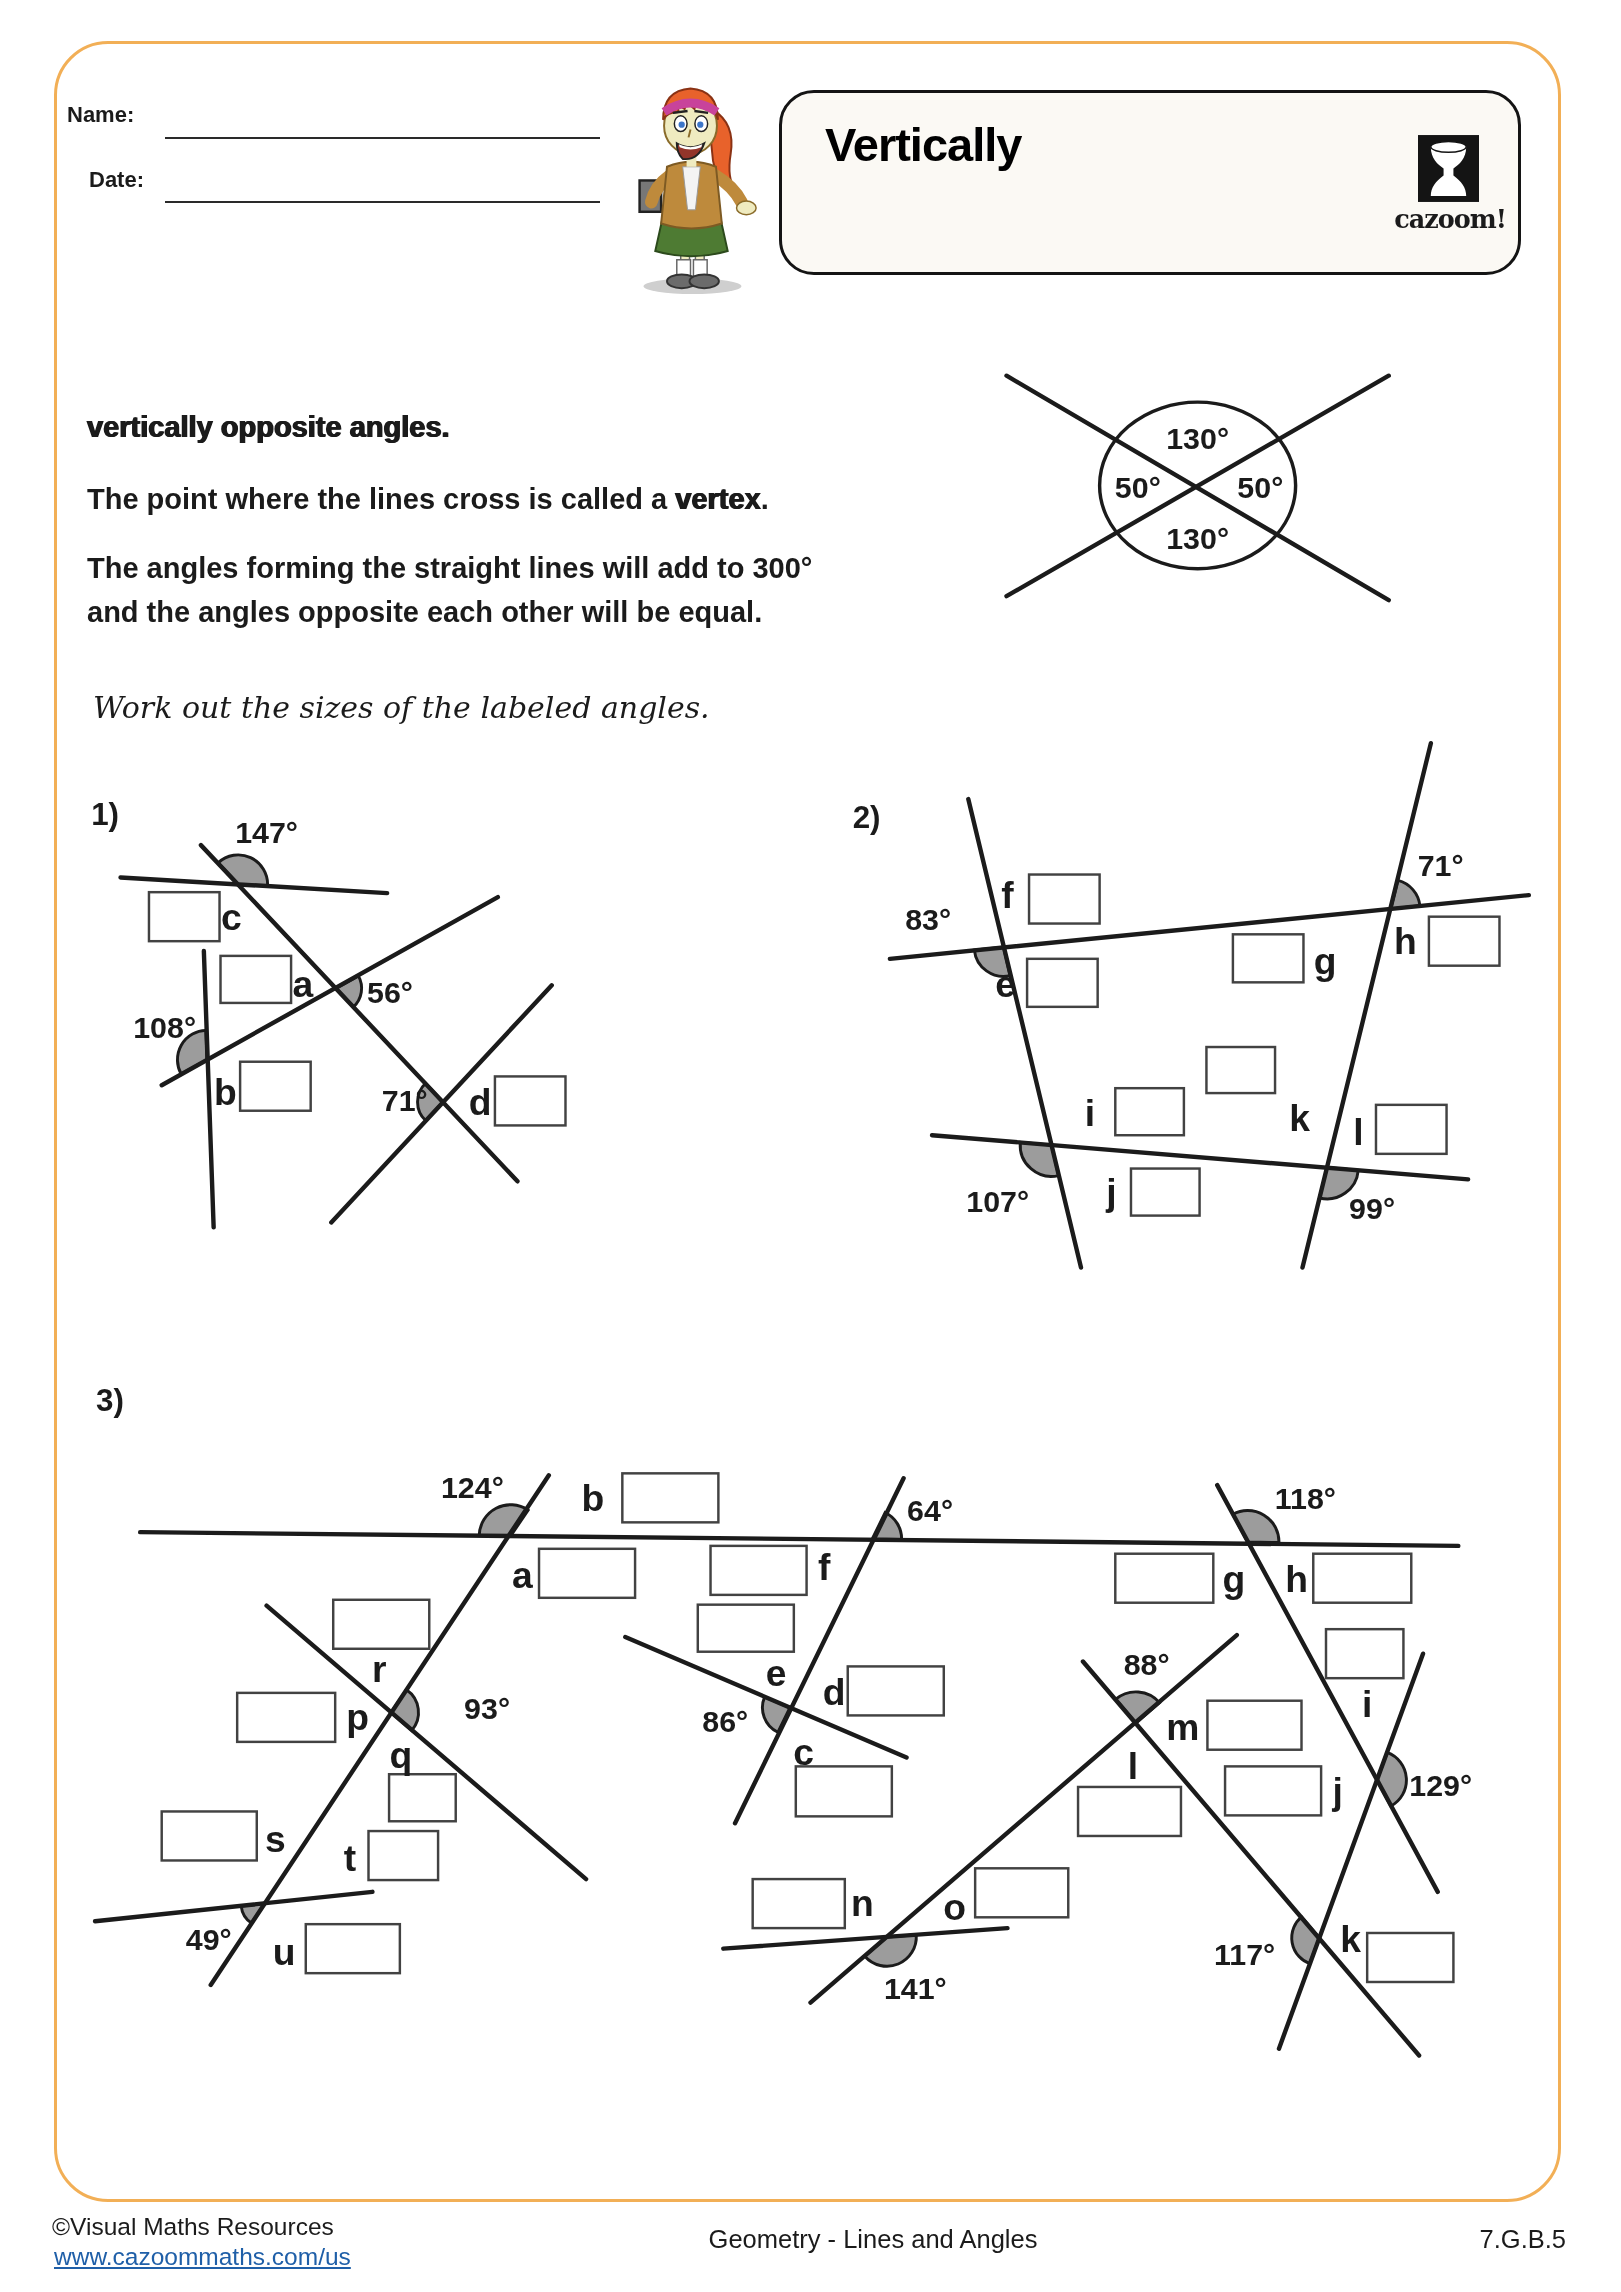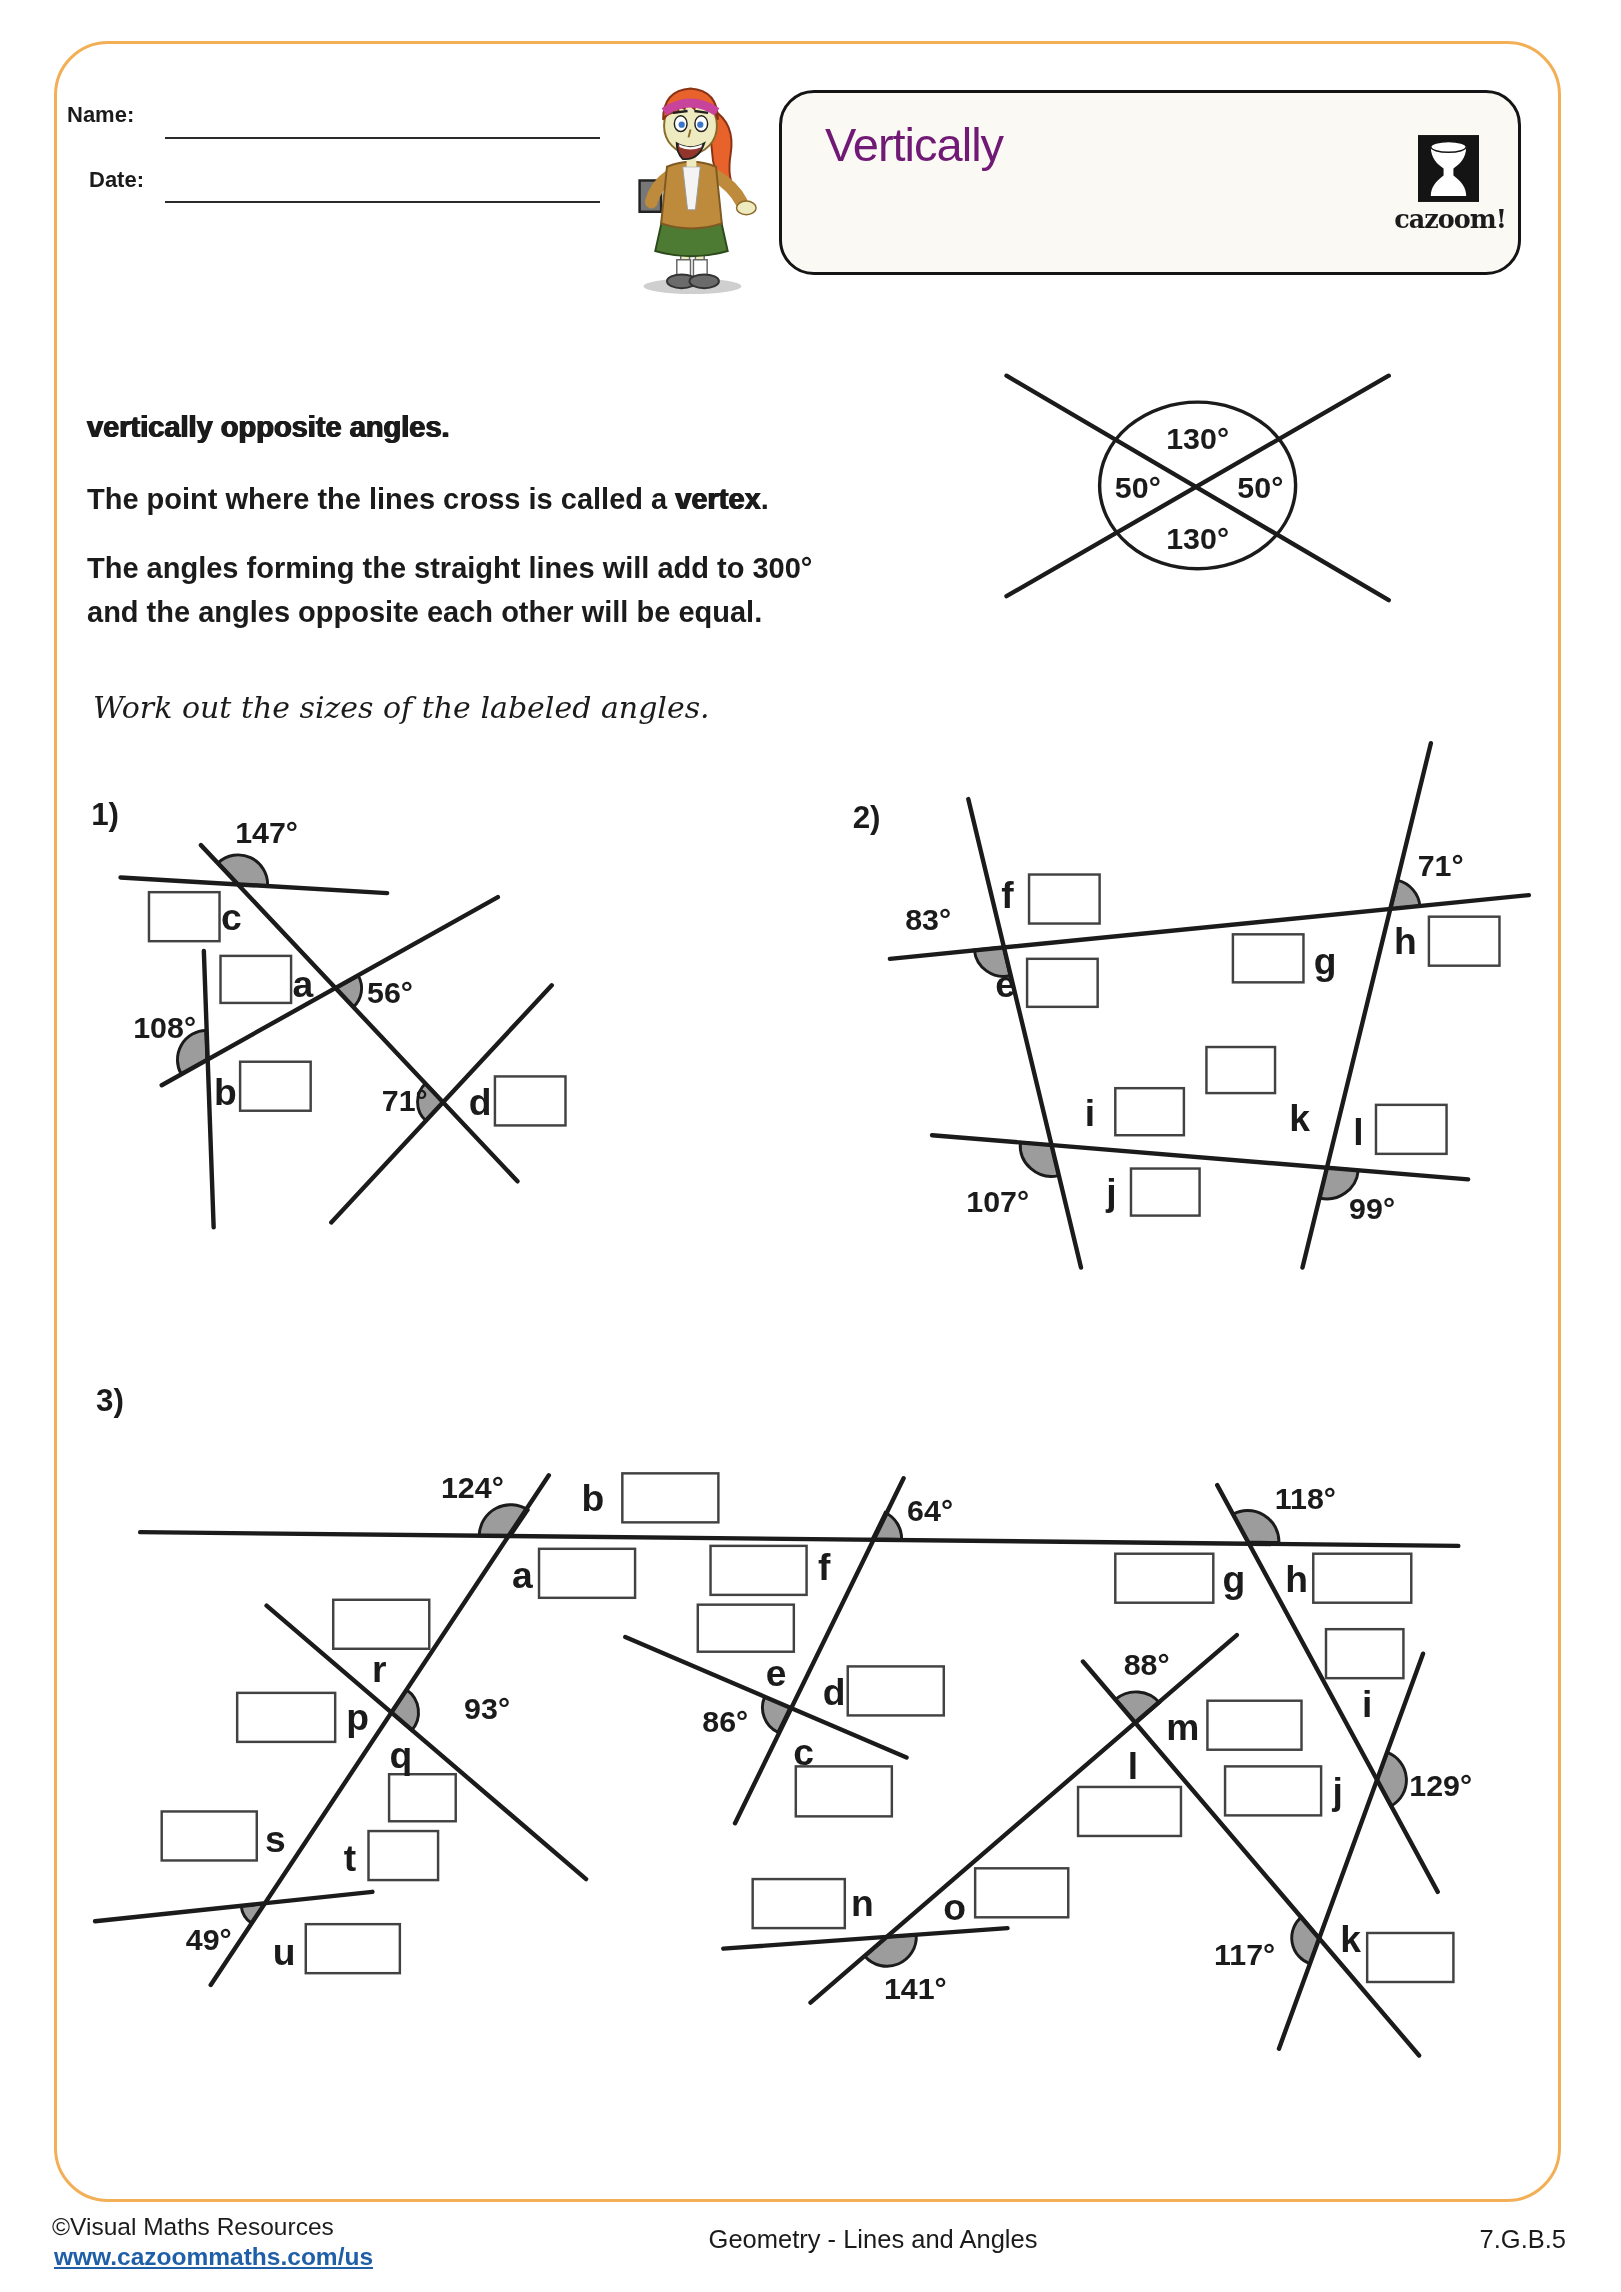--- a/index.html
+++ b/index.html
@@ -2,37 +2,37 @@
 <html><head>
 <meta charset="utf-8">
 <style>
   html,body{margin:0;padding:0;background:#fff;}
   body{width:1621px;height:2293px;position:relative;font-family:"Liberation Sans",sans-serif;color:#1b1b1b;overflow:hidden;}
   .frame{position:absolute;left:54px;top:41px;width:1501px;height:2155px;border:3.9px solid #F2AF56;border-radius:54px;}
   .abs{position:absolute;}
   .lbl{font-weight:bold;font-size:22px;}
   .writeline{position:absolute;height:0;border-top:2px solid #2a2a2a;}
   .titlebox{position:absolute;left:779px;top:90px;width:742px;height:185px;background:#FBF9F4;border:3.9px solid #141414;border-radius:35px;box-sizing:border-box;padding:23.5px 0 0 43px;}
-  .titlebox .t{font-size:47px;font-weight:normal;line-height:55px;letter-spacing:-1px;color:#701a75;}
+  .titlebox .t{font-size:47px;font-weight:bold;line-height:55px;letter-spacing:-1px;color:#000000;}
   .logo{position:absolute;left:1418px;top:135px;width:61px;height:67px;}
   .logotext{position:absolute;left:1389px;top:204px;width:122px;text-align:center;font-family:"DejaVu Serif",serif;font-weight:bold;font-size:25.5px;letter-spacing:-1px;}
   .intro{position:absolute;left:87px;font-size:29px;font-weight:bold;line-height:44px;}
   .heavy{text-shadow:0.7px 0 currentColor,-0.7px 0 currentColor;}
   .instruction{position:absolute;left:93px;top:690px;font-family:"DejaVu Serif",serif;font-style:italic;font-size:30px;}
   .mascot{position:absolute;left:612px;top:61px;width:157px;height:235px;}
   svg.layer{position:absolute;left:0;top:0;width:1621px;height:2293px;}
   .dline{stroke:#1b1b1b;stroke-width:4.5;stroke-linecap:round;fill:none;}
   .dwedge{fill:#9c9c9c;stroke:#1b1b1b;stroke-width:3;}
   .dellipse{fill:none;stroke:#1b1b1b;stroke-width:3.5;}
   .dbox{fill:#ffffff;stroke:#424242;stroke-width:2.5;}
   .dletter{font-family:"Liberation Sans",sans-serif;font-weight:bold;font-size:38px;fill:#1b1b1b;text-anchor:middle;dominant-baseline:central;}
   .dvalue{font-family:"Liberation Sans",sans-serif;font-weight:bold;font-size:31px;fill:#1b1b1b;text-anchor:middle;dominant-baseline:central;}
   .dnum{font-family:"Liberation Sans",sans-serif;font-weight:bold;font-size:32px;fill:#1b1b1b;dominant-baseline:central;}
   .footer-left{position:absolute;left:52px;top:2213px;font-size:24.5px;}
-  .footer-link{position:absolute;left:54px;top:2243px;font-size:24.5px;color:#1F5FA8;text-decoration:underline;font-weight:bold;}
+  .footer-link{position:absolute;left:54px;top:2243px;font-size:24.5px;color:#1F5FA8;text-decoration:underline;}
   .footer-center{position:absolute;left:667px;top:2225px;width:412px;text-align:center;font-size:25.5px;}
   .footer-right{position:absolute;left:1392px;top:2225px;width:174px;text-align:right;font-size:25.5px;}
 </style>
 </head>
 <body>
 
 <div class="frame"></div>
 
 <div class="abs lbl" style="left:67px;top:102px;">Name:</div>
 <div class="writeline" style="left:165px;top:137px;width:435px;"></div>

